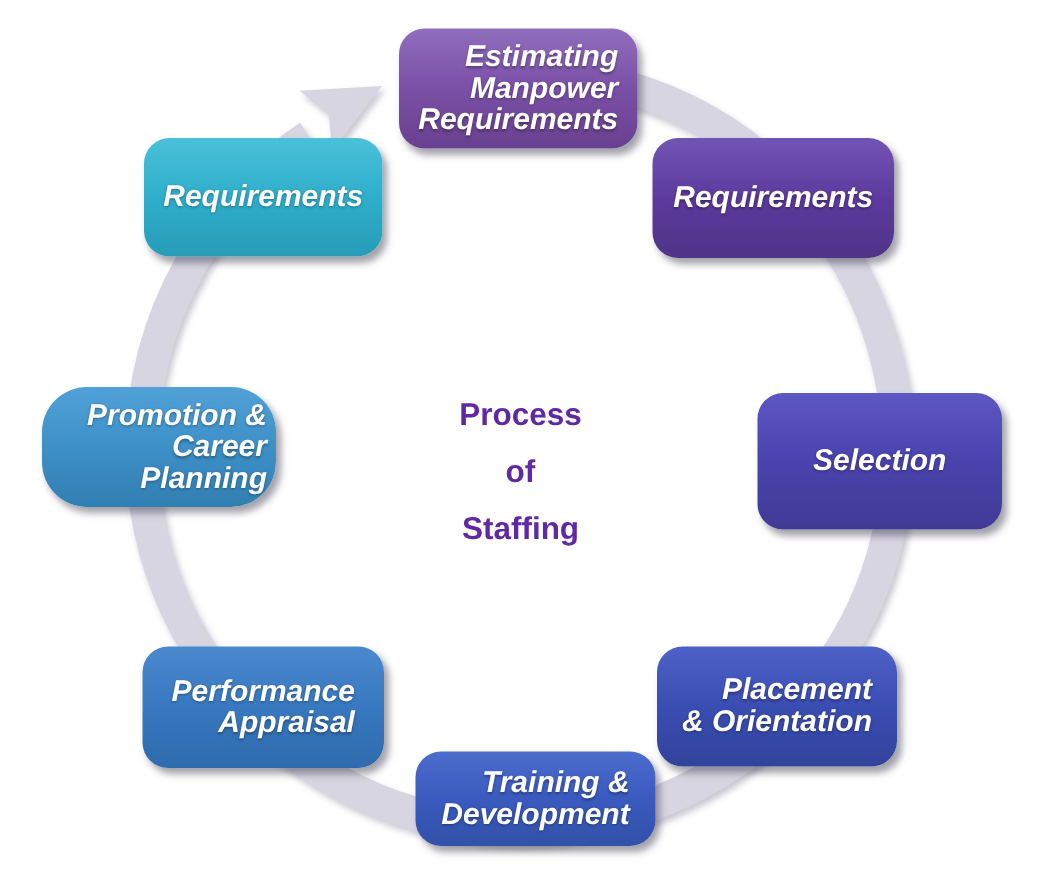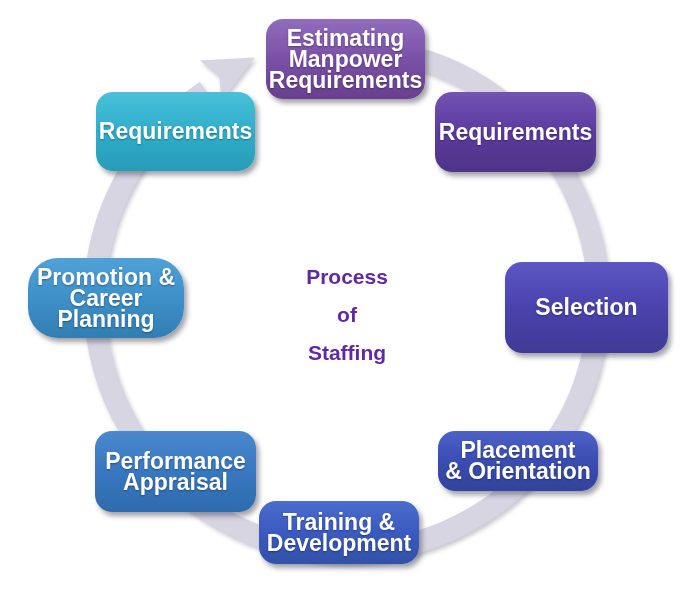--- a/index.html
+++ b/index.html
@@ -21,36 +21,37 @@
     border-radius: 17px;
     display: flex;
     align-items: center;
     justify-content: center;
     box-shadow: 3px 4px 5px rgba(70,70,85,0.5);
     z-index: 2;
   }
   .card .lbl {
     color: #ffffff;
     font-weight: bold;
-    font-size: 23px;
+    font-size: 20px;
     line-height: 21px;
-    text-align: center;
+    text-align: right;
     text-shadow: 0 1px 2px rgba(0,0,0,0.35);
     padding: 0 6px;
+    font-style: italic;
   }
   
   .c0 { left:266px; top:19px;  width:159px; height:80px;
         background: linear-gradient(180deg,#916DBD 0%,#7A50A6 50%,#69408F 100%); }
   .c1 { left:435px; top:92px;  width:161px; height:80px;
         background: linear-gradient(180deg,#7254B4 0%,#5C3A9E 50%,#4F3487 100%); }
   .c2 { left:505px; top:262px; width:163px; height:91px;
         background: linear-gradient(180deg,#5D57C4 0%,#4A43AE 50%,#3F3B94 100%); }
-  .c3 { left:438px; top:431px; width:160px; height:60px;
+  .c3 { left:438px; top:431px; width:160px; height:80px;
         background: linear-gradient(180deg,#4D61C6 0%,#3A4DB2 50%,#32439B 100%); }
-  .c4 { left:259px; top:501px; width:160px; height:63px;
+  .c4 { left:277px; top:501px; width:160px; height:63px;
         background: linear-gradient(180deg,#4B6DCC 0%,#3A5ABF 50%,#3251A8 100%); }
   .c5 { left:95px;  top:431px; width:161px; height:81px;
         background: linear-gradient(180deg,#4B89CE 0%,#3878C0 50%,#2F6BAC 100%); }
   .c6 { left:28px;  top:258px; width:156px; height:80px;
         background: linear-gradient(180deg,#50A1D7 0%,#3D90C8 50%,#327EB2 100%); border-radius: 30px; }
   .c7 { left:96px;  top:92px;  width:159px; height:79px;
         background: linear-gradient(180deg,#4AC0D9 0%,#2FAECB 50%,#279CB7 100%); }
 
   .center-title {
     position: absolute;

